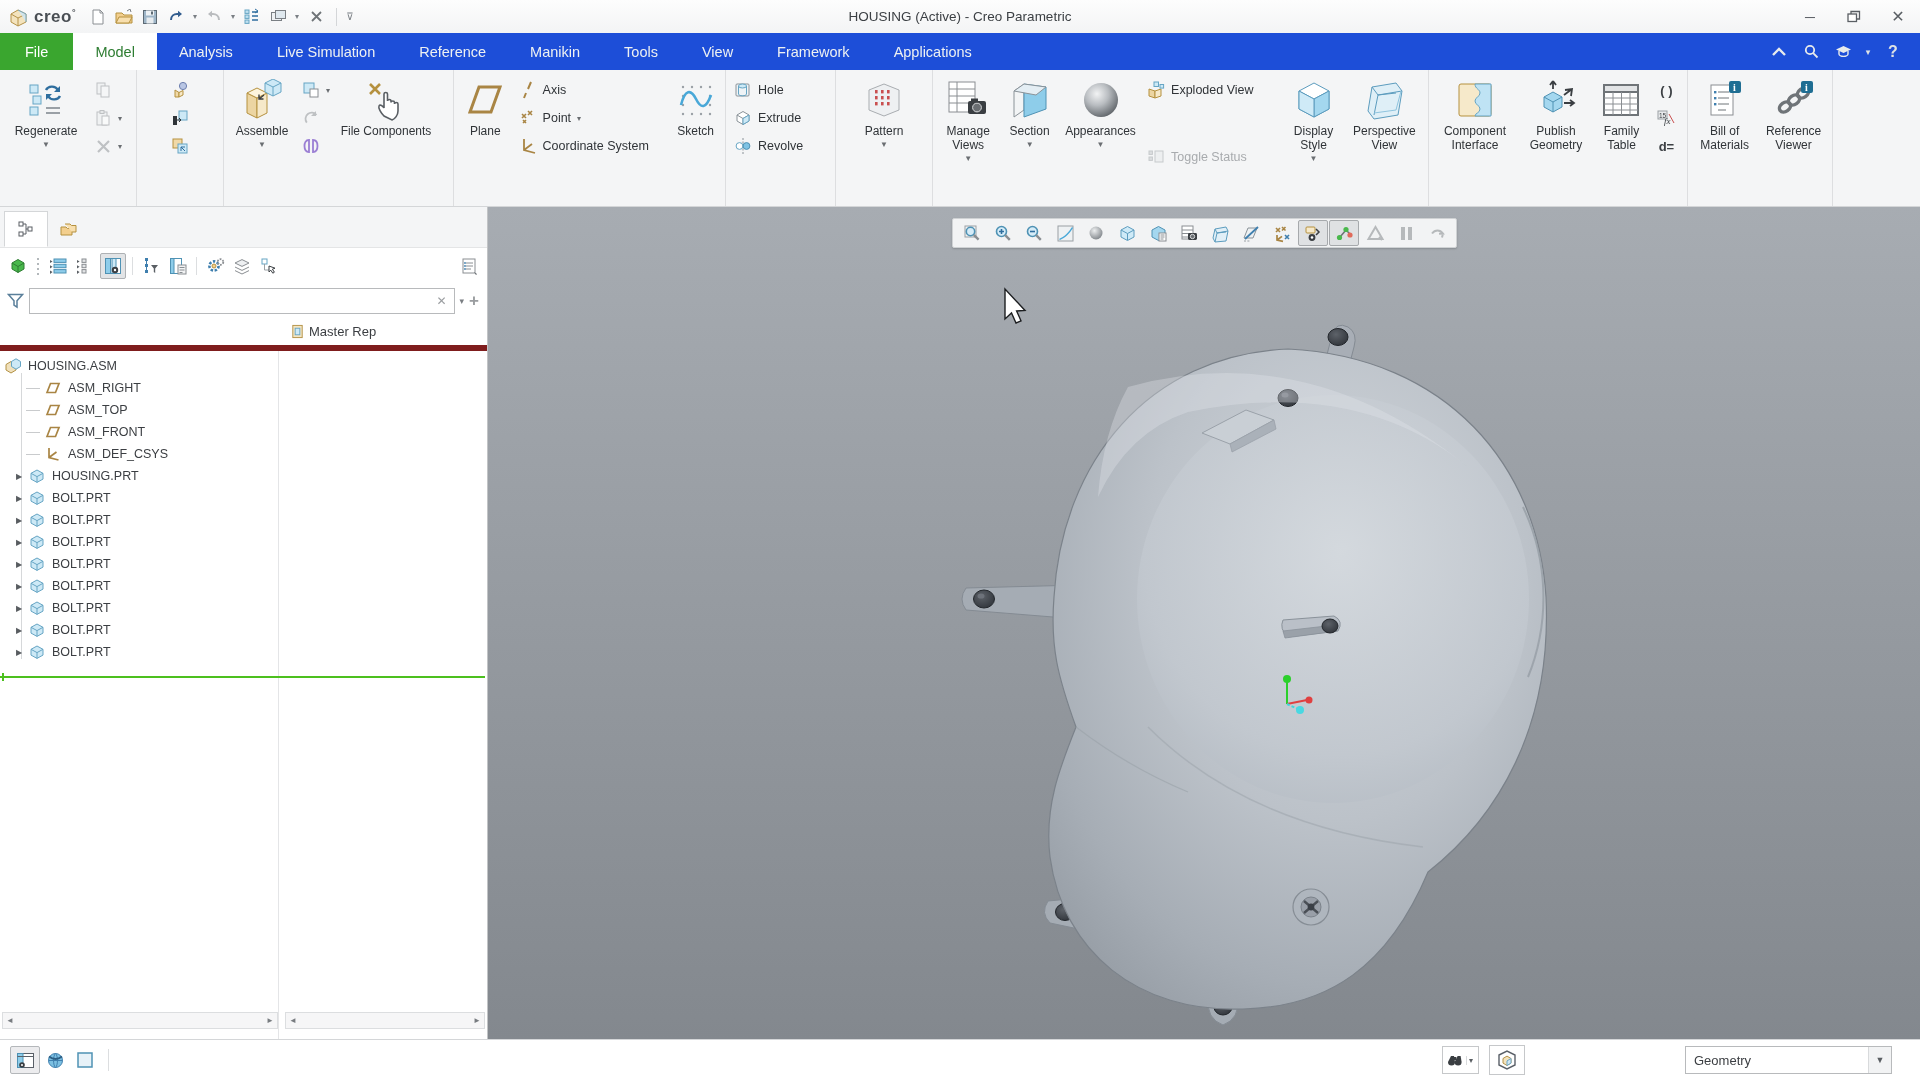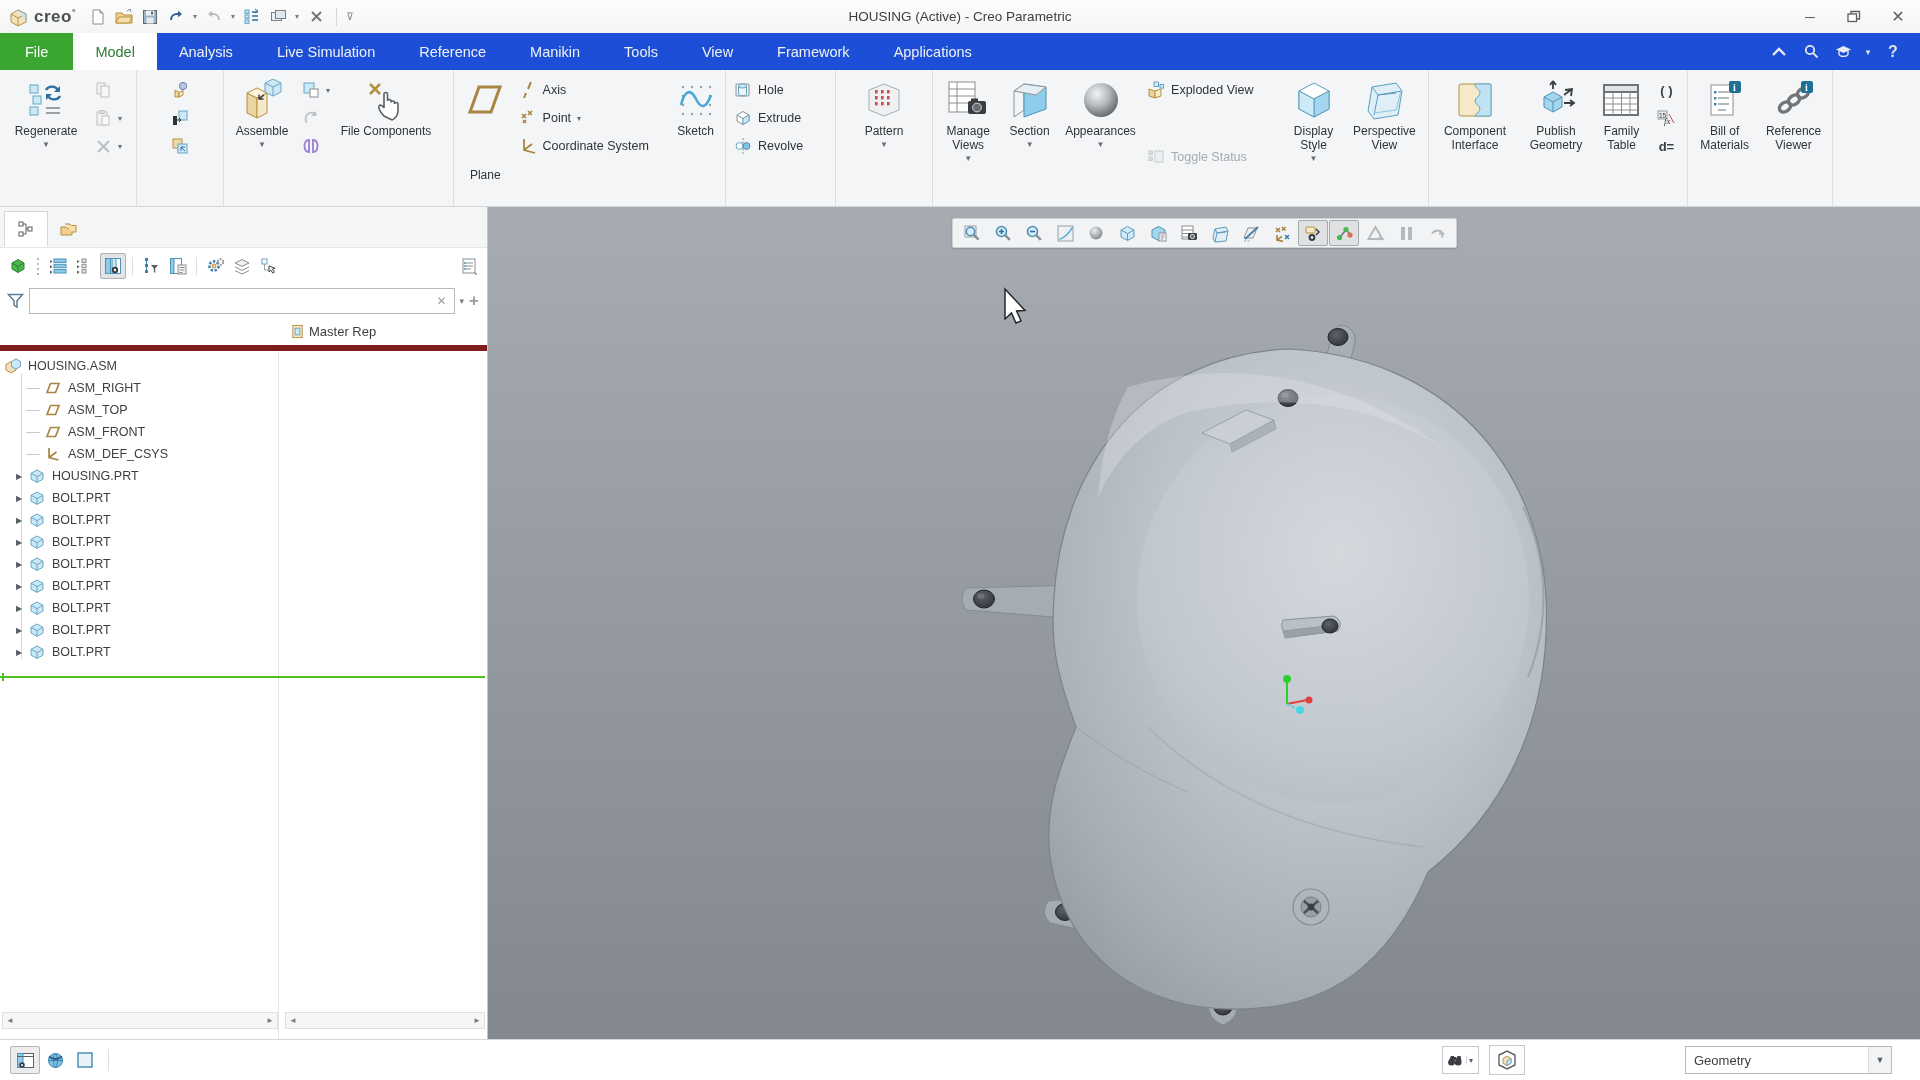--- a/index.html
+++ b/index.html
@@ -347,21 +347,21 @@
           <svg width="44" height="44" viewBox="0 0 44 44">
               <path d="M6 6l10 10M16 6L6 16" stroke="#b5913f" stroke-width="2.6"></path>
               <path d="M20 38c-3-3-6-8-5-10s4 0 5 2V16c0-2 3.5-2 3.5 0v7c0-2 3.5-2 3.5 0v1.5c0-2 3.5-2 3.5 0V26c0-2 3.5-2 3.5 0v7c0 4-3 8-6 9z" fill="#fff" stroke="#5a5f64" stroke-width="1.6"></path>
             </svg>
         </span>
         <span>File Components</span>
       </div>
     </div>
 
     <div class="rgroup" style="width:272px;">
-      <div class="bigbtn" style="width:52px;gap:44px;">
+      <div class="bigbtn" style="width:52px;">
         <span class="bicon">
           <svg width="42" height="42" viewBox="0 0 42 42">
               <path d="M6 33L15 8h21l-9 25z" fill="none" stroke="#a98544" stroke-width="3"></path>
             </svg>
         </span>
         <span>Plane</span>
       </div>
       <div class="rcol" style="width:158px;">
         <span class="smallrow">
           <span class="sicon">

